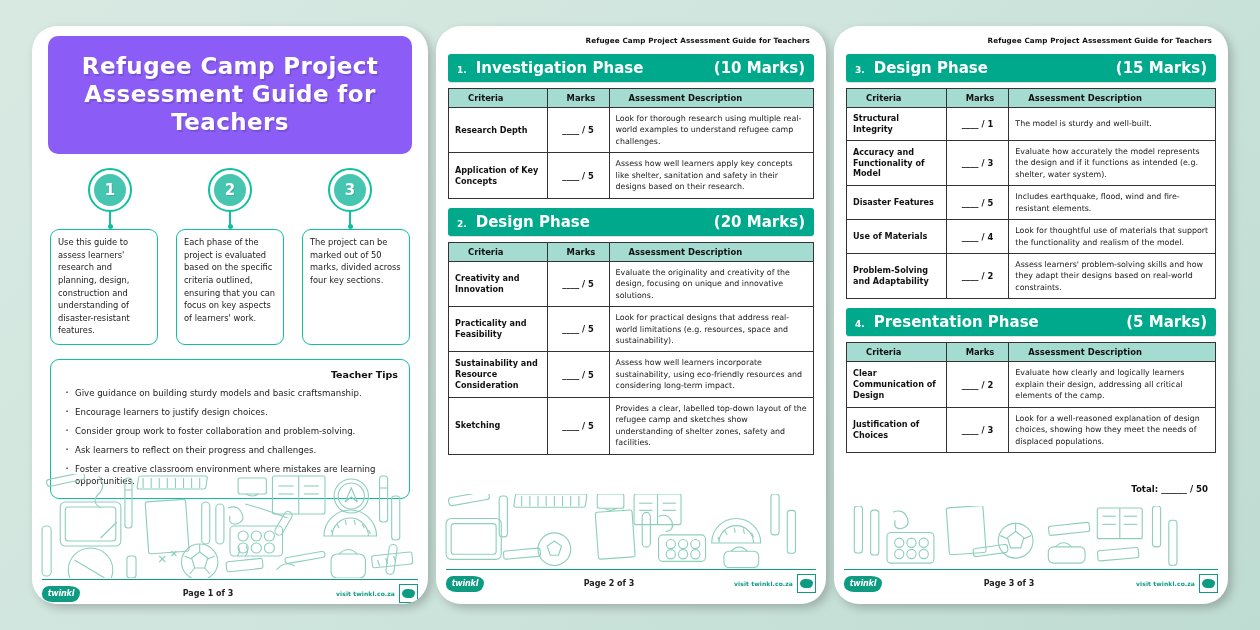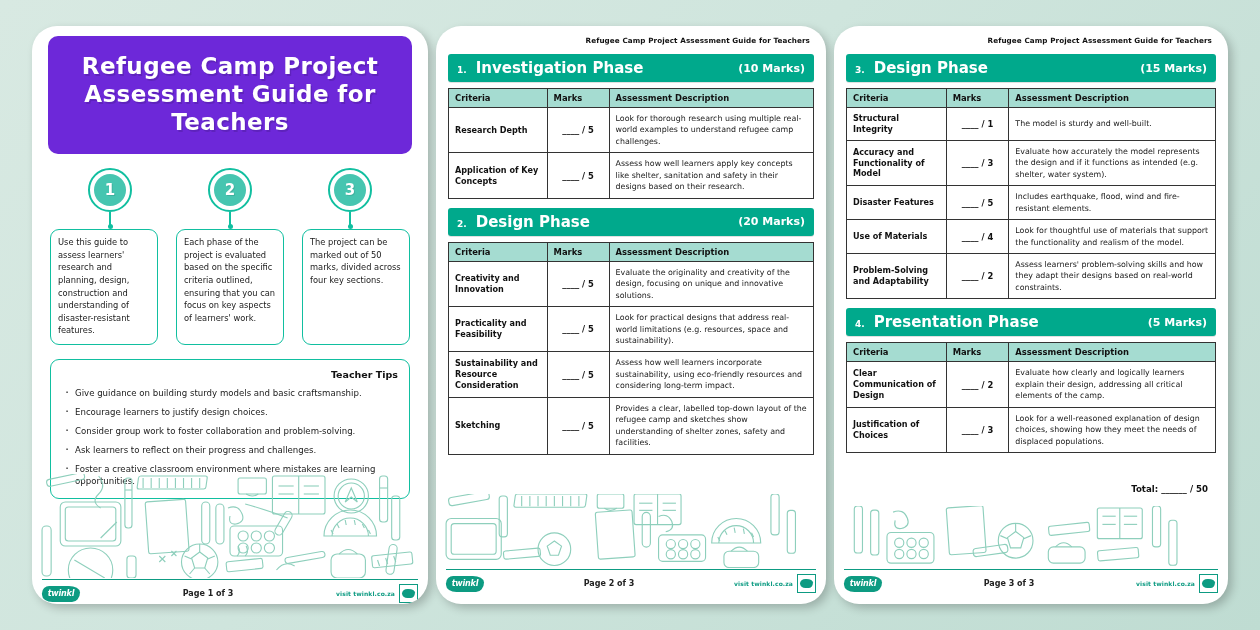--- a/index.html
+++ b/index.html
@@ -23,21 +23,21 @@
   }
   .page1 { left: 32px;  width: 396px; }
   .page2 { left: 436px; width: 390px; }
   .page3 { left: 834px; width: 394px; }
 
   .page-inner { position: relative; width: 100%; height: 100%; padding: 0 12px; }
 
   
   .title-banner {
     margin: 10px 4px 0 4px;
-    background: #6d28d9;
+    background: #8b5cf6;
     border-radius: 10px;
     padding: 16px 10px 18px 10px;
     text-align: center;
   }
   .title-line {
     font-family: "DejaVu Sans", sans-serif;
     font-weight: bold;
     font-size: 23px;
     line-height: 1.22;
     color: #ffffff;
@@ -139,38 +139,38 @@
     margin-top: 9px;
     background: #00a98c;
     border-radius: 3px;
     padding: 5px 9px;
     display: flex; align-items: center; justify-content: space-between;
     box-shadow: 0 1px 0 rgba(0,0,0,.12);
   }
   .section-left { display: flex; align-items: baseline; gap: 9px; }
   .section-num { font-size: 9px; font-weight: bold; color: #ffffff; }
   .section-title { font-size: 15px; font-weight: bold; color: #ffffff; }
-  .section-marks { font-size: 11px; font-weight: bold; color: #ffffff; }
+  .section-marks { font-size: 15px; font-weight: bold; color: #ffffff; }
 
   
   table.crit {
     width: 100%;
     border-collapse: collapse;
     margin-top: 6px;
     table-layout: fixed;
   }
   table.crit th, table.crit td {
     border: 1px solid #333333;
     vertical-align: middle;
     padding: 5px 6px;
   }
   table.crit thead th {
     background: #a5dcd1;
     font-size: 8.4px; font-weight: bold; color: #111;
-    text-align: left; padding: 4px 6px;
+    text-align: left; padding: 4px 19px;
   }
   .col-crit { width: 27%; }
   .col-marks { width: 17%; }
   .col-desc { width: 56%; }
 
   td.c-crit { font-size: 8.1px; font-weight: bold; color: #111; line-height: 1.35; }
   td.c-marks { font-size: 8.4px; font-weight: bold; color: #111; text-align: center; white-space: nowrap; }
   td.c-desc { font-size: 7.9px; color: #1a1a1a; line-height: 1.45; }
 
   

